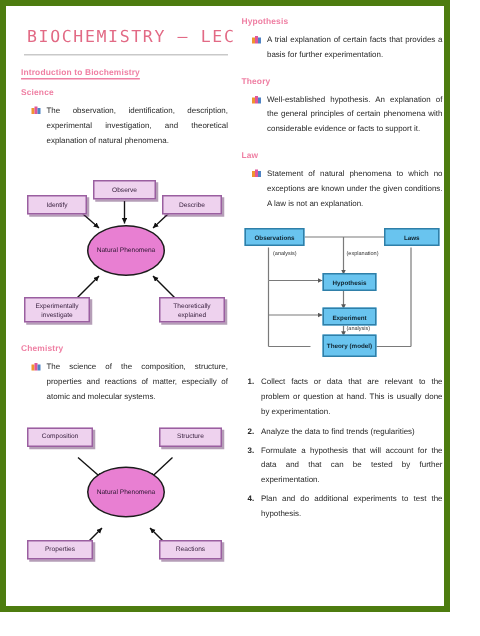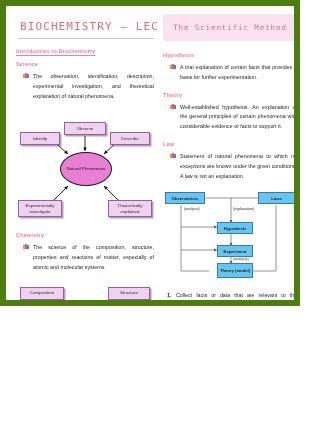--- a/index.html
+++ b/index.html
@@ -3,23 +3,23 @@
 <meta charset="utf-8">
 <style>
   html, body {
     margin: 0;
     padding: 0;
     background: #ffffff;
   }
   .page {
     position: relative;
     width: 300px;
-    height: 306px;
+    height: 408px;
     background: #ffffff;
-    border: 6px solid #4d7c0f;
+    border: 4px solid #4d7c0f;
     box-sizing: border-box;
     font-family: "Liberation Sans", sans-serif;
     overflow: hidden;
   }
   .col-left {
     position: absolute;
     left: 10px;
     top: 8px;
     width: 138px;
   }
@@ -281,21 +281,20 @@
       <div class="node-box" style="left:92px; top:5px; width:42px; height:13px;">Structure</div>
       <div class="node-ellipse" style="left:44px; top:31px; width:52px; height:34px;">Natural Phenomena</div>
       <div class="node-box" style="left:4px; top:80px; width:44px; height:13px;">Properties</div>
       <div class="node-box" style="left:92px; top:80px; width:42px; height:13px;">Reactions</div>
     </div>
 
   </div>
 
   <div class="col-right">
 
-    <div class="banner">The Scientific Method</div>
 
     <div class="h-sub">Hypothesis</div>
     <div class="bullet-row">
       <span class="bullet-mark">
           <i class="a"></i>
           <i class="b"></i>
           <i class="c"></i>
         </span>
       <span class="bullet-text">A trial explanation of certain facts that provides a basis for further experimentation.</span>
     </div>

